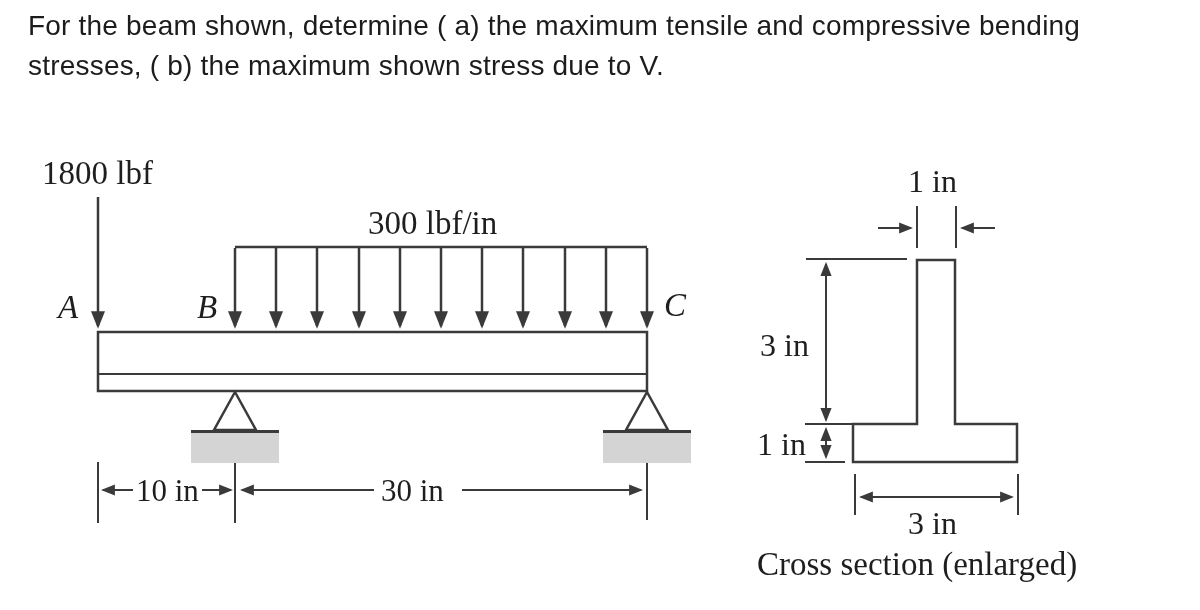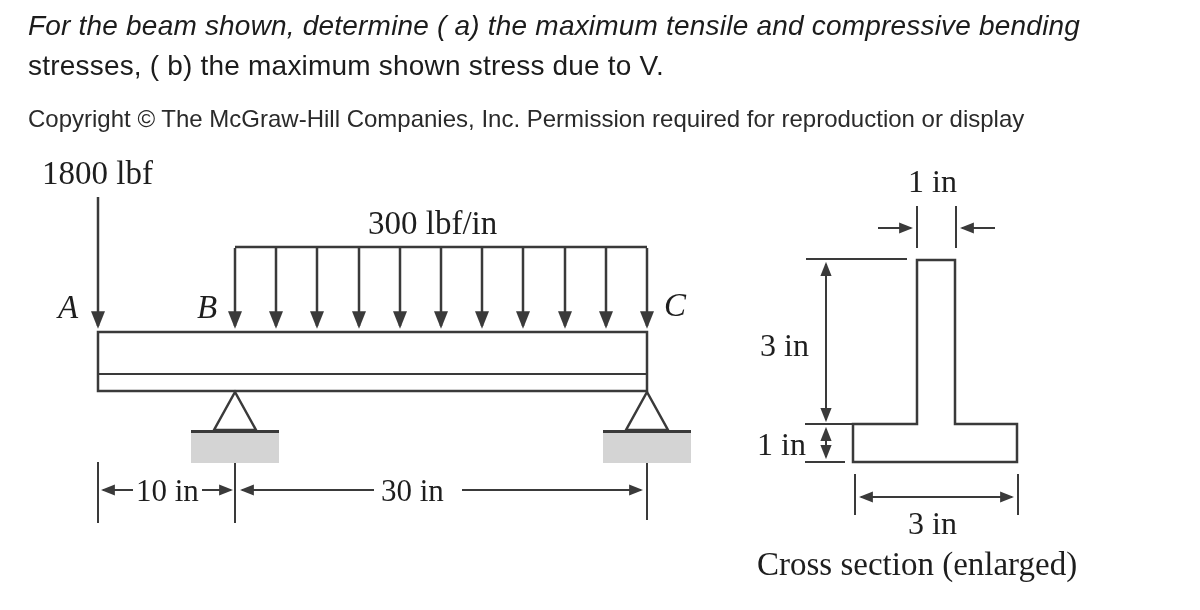--- a/index.html
+++ b/index.html
@@ -1,19 +1,19 @@
 <!DOCTYPE html>
 <html><head>
 <meta charset="utf-8">
 <style>
   html,body{margin:0;padding:0;background:#ffffff;}
   #page{position:relative;width:1200px;height:610px;background:#ffffff;overflow:hidden;
         font-family:"Liberation Sans",sans-serif;}
   .ptext{position:absolute;left:28px;color:#1c1c1c;font-size:28px;letter-spacing:0.2px;white-space:nowrap;}
-  #stmt-line1{top:10px;font-style:italic;}
+  #stmt-line1{top:10px;}
   #stmt-line2{top:50px;}
   #copyright{position:absolute;left:28px;top:105px;color:#2a2a2a;font-size:24px;white-space:nowrap;}
   svg{position:absolute;left:0;top:0;}
   .ol{stroke:#3a3a3a;fill:none;}
   .sw2{stroke-width:2px;}
   .sw25{stroke-width:2.5px;}
   .sw3{stroke-width:3px;}
   text{fill:#1e1e1e;font-family:"Liberation Serif",serif;}
   .ft33{font-size:33px;}
   .ft32{font-size:32px;}
@@ -21,21 +21,20 @@
   .it{font-style:italic;}
   marker path{fill:#3a3a3a;}
 </style>
 </head>
 <body>
 
 <div id="page">
 
   <div class="ptext" id="stmt-line1">For the beam shown, determine ( a) the maximum tensile and compressive bending</div>
   <div class="ptext" id="stmt-line2">stresses, ( b) the maximum shown stress due to V.</div>
-  <div id="copyright">Copyright © The McGraw-Hill Companies, Inc. Permission required for reproduction or display</div>
 
   <svg width="1200" height="610" viewBox="0 0 1200 610">
     <defs>
       <marker id="ah" viewBox="0 0 10 8" refX="8.5" refY="4" markerWidth="7" markerHeight="5.6" orient="auto">
         <path d="M0,0 L10,4 L0,8 Z"></path>
       </marker>
       <pattern id="hatch" patternUnits="userSpaceOnUse" width="12" height="12" patternTransform="rotate(-45)">
         <rect width="12" height="12" fill="#fbd5e5"></rect>
         <line x1="6" y1="0" x2="6" y2="12" stroke-width="2.1" stroke="#8f5068"></line>
       </pattern>

